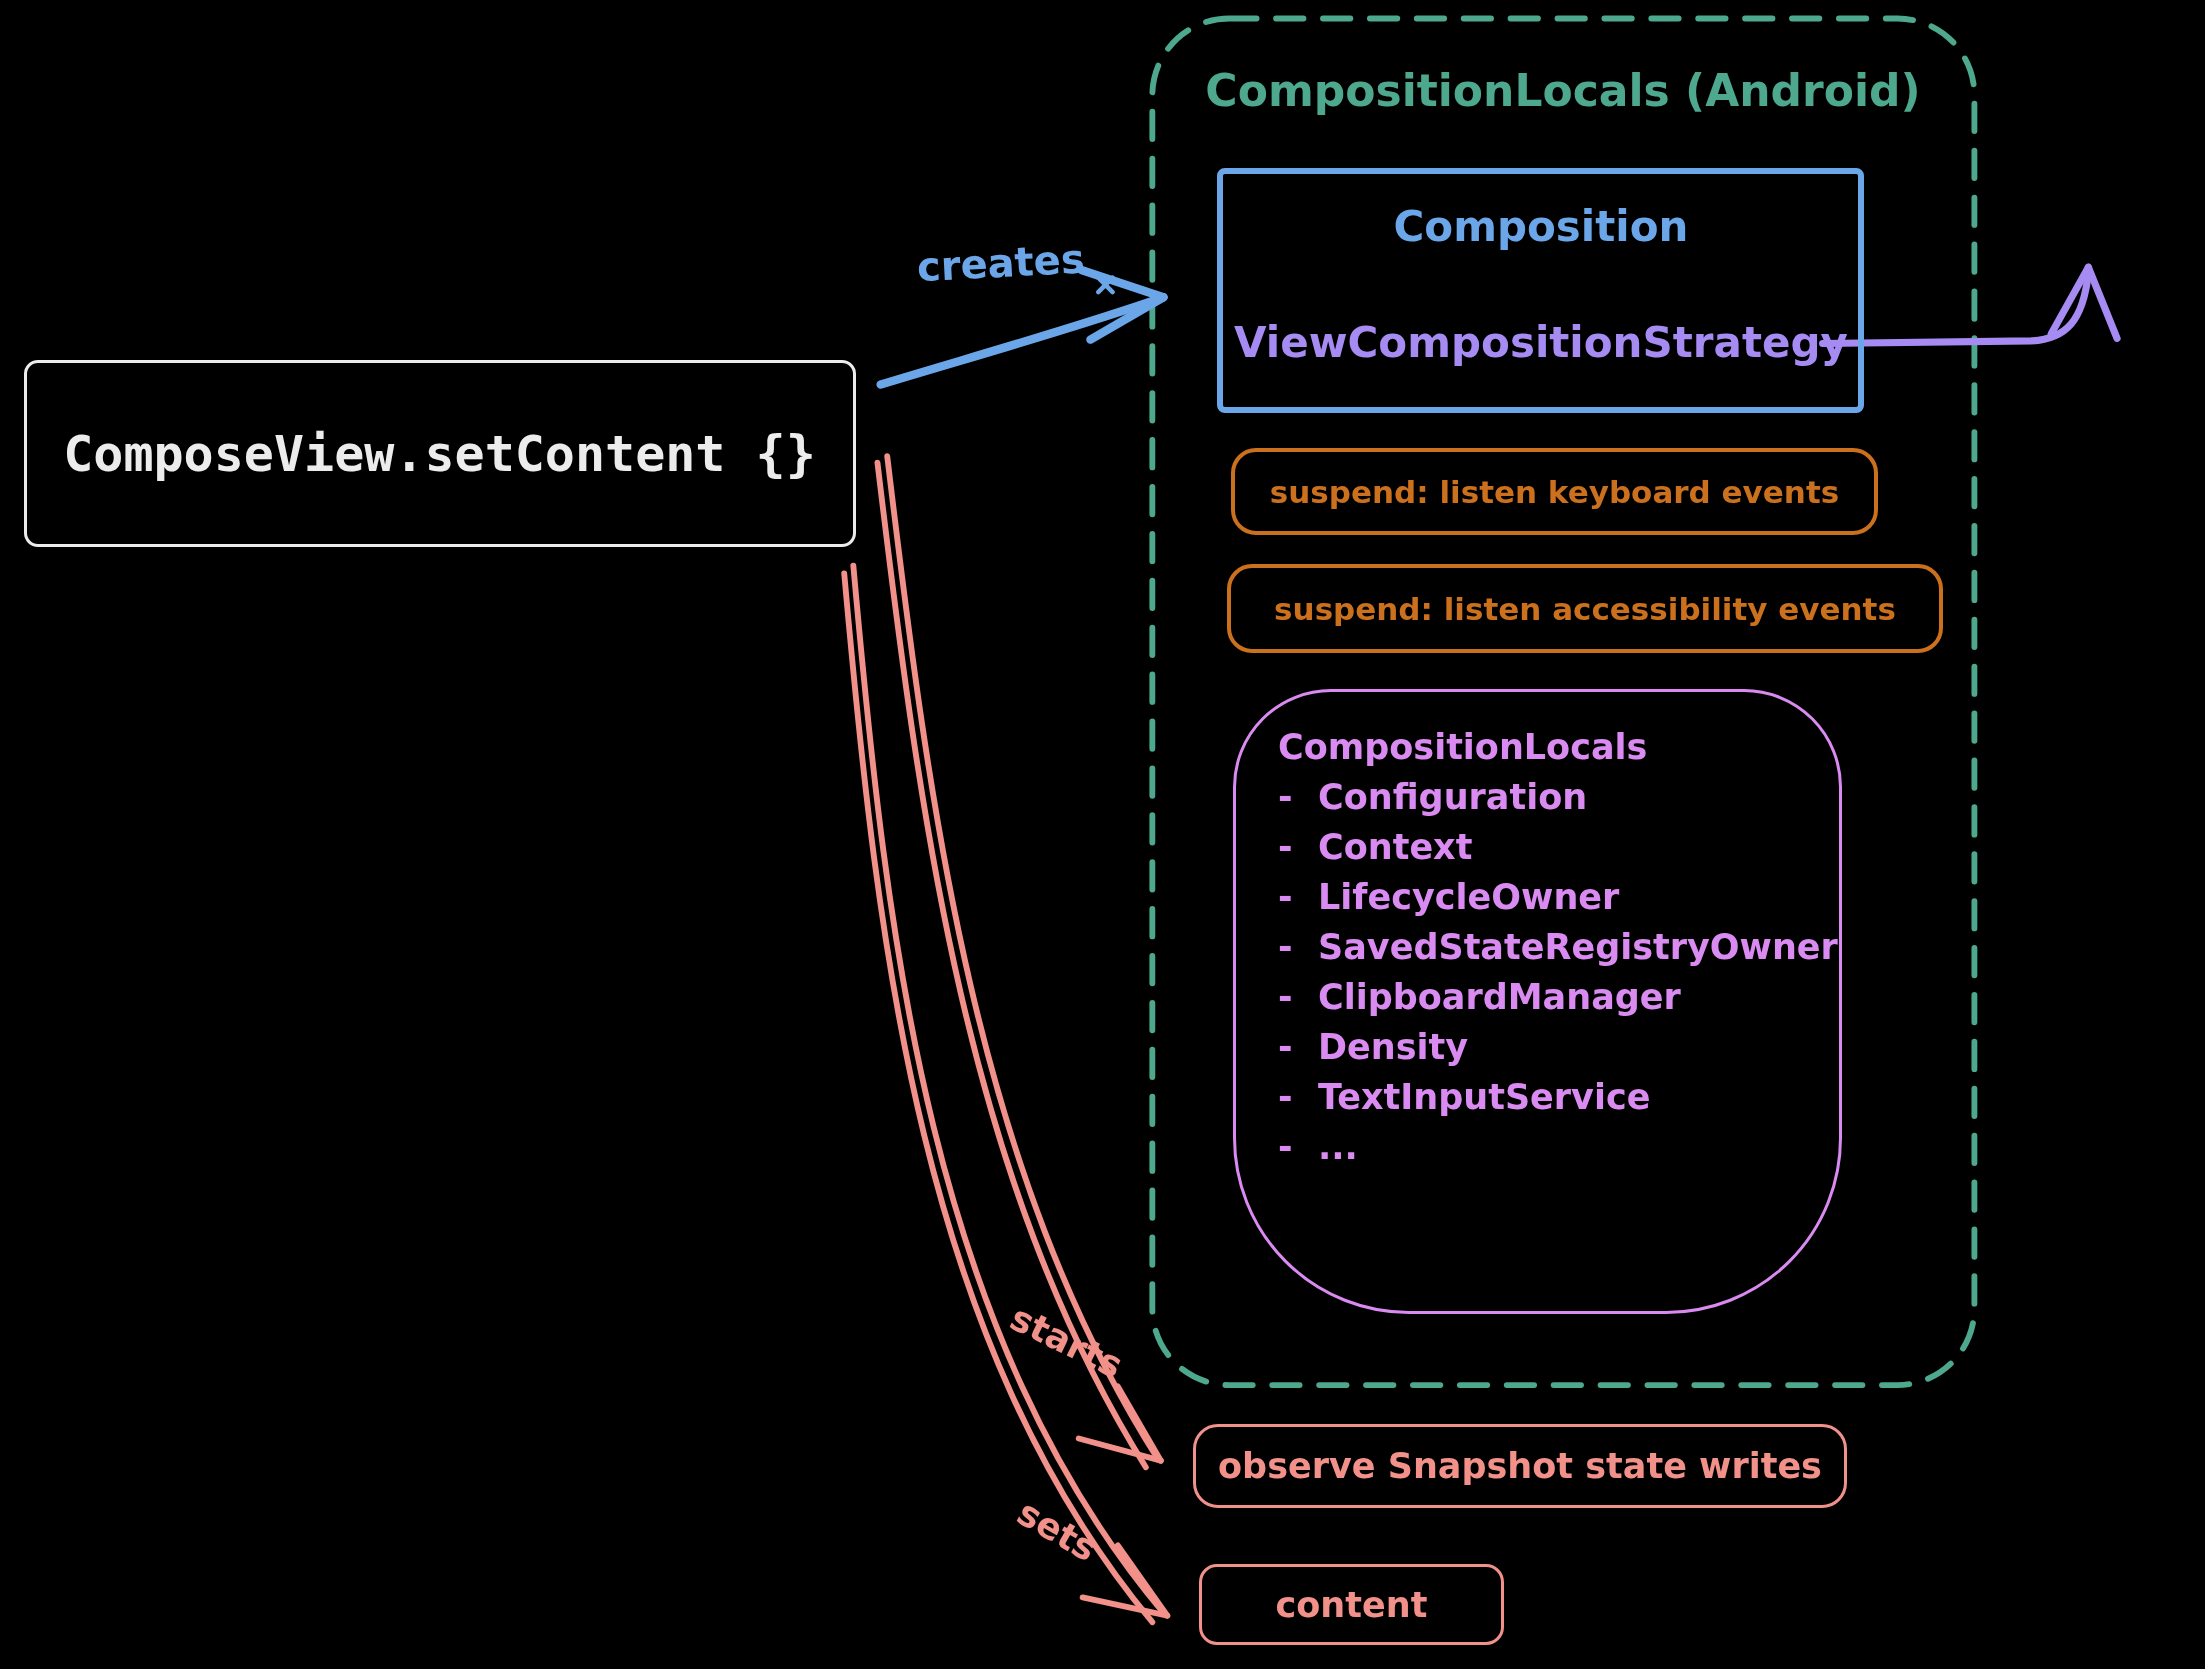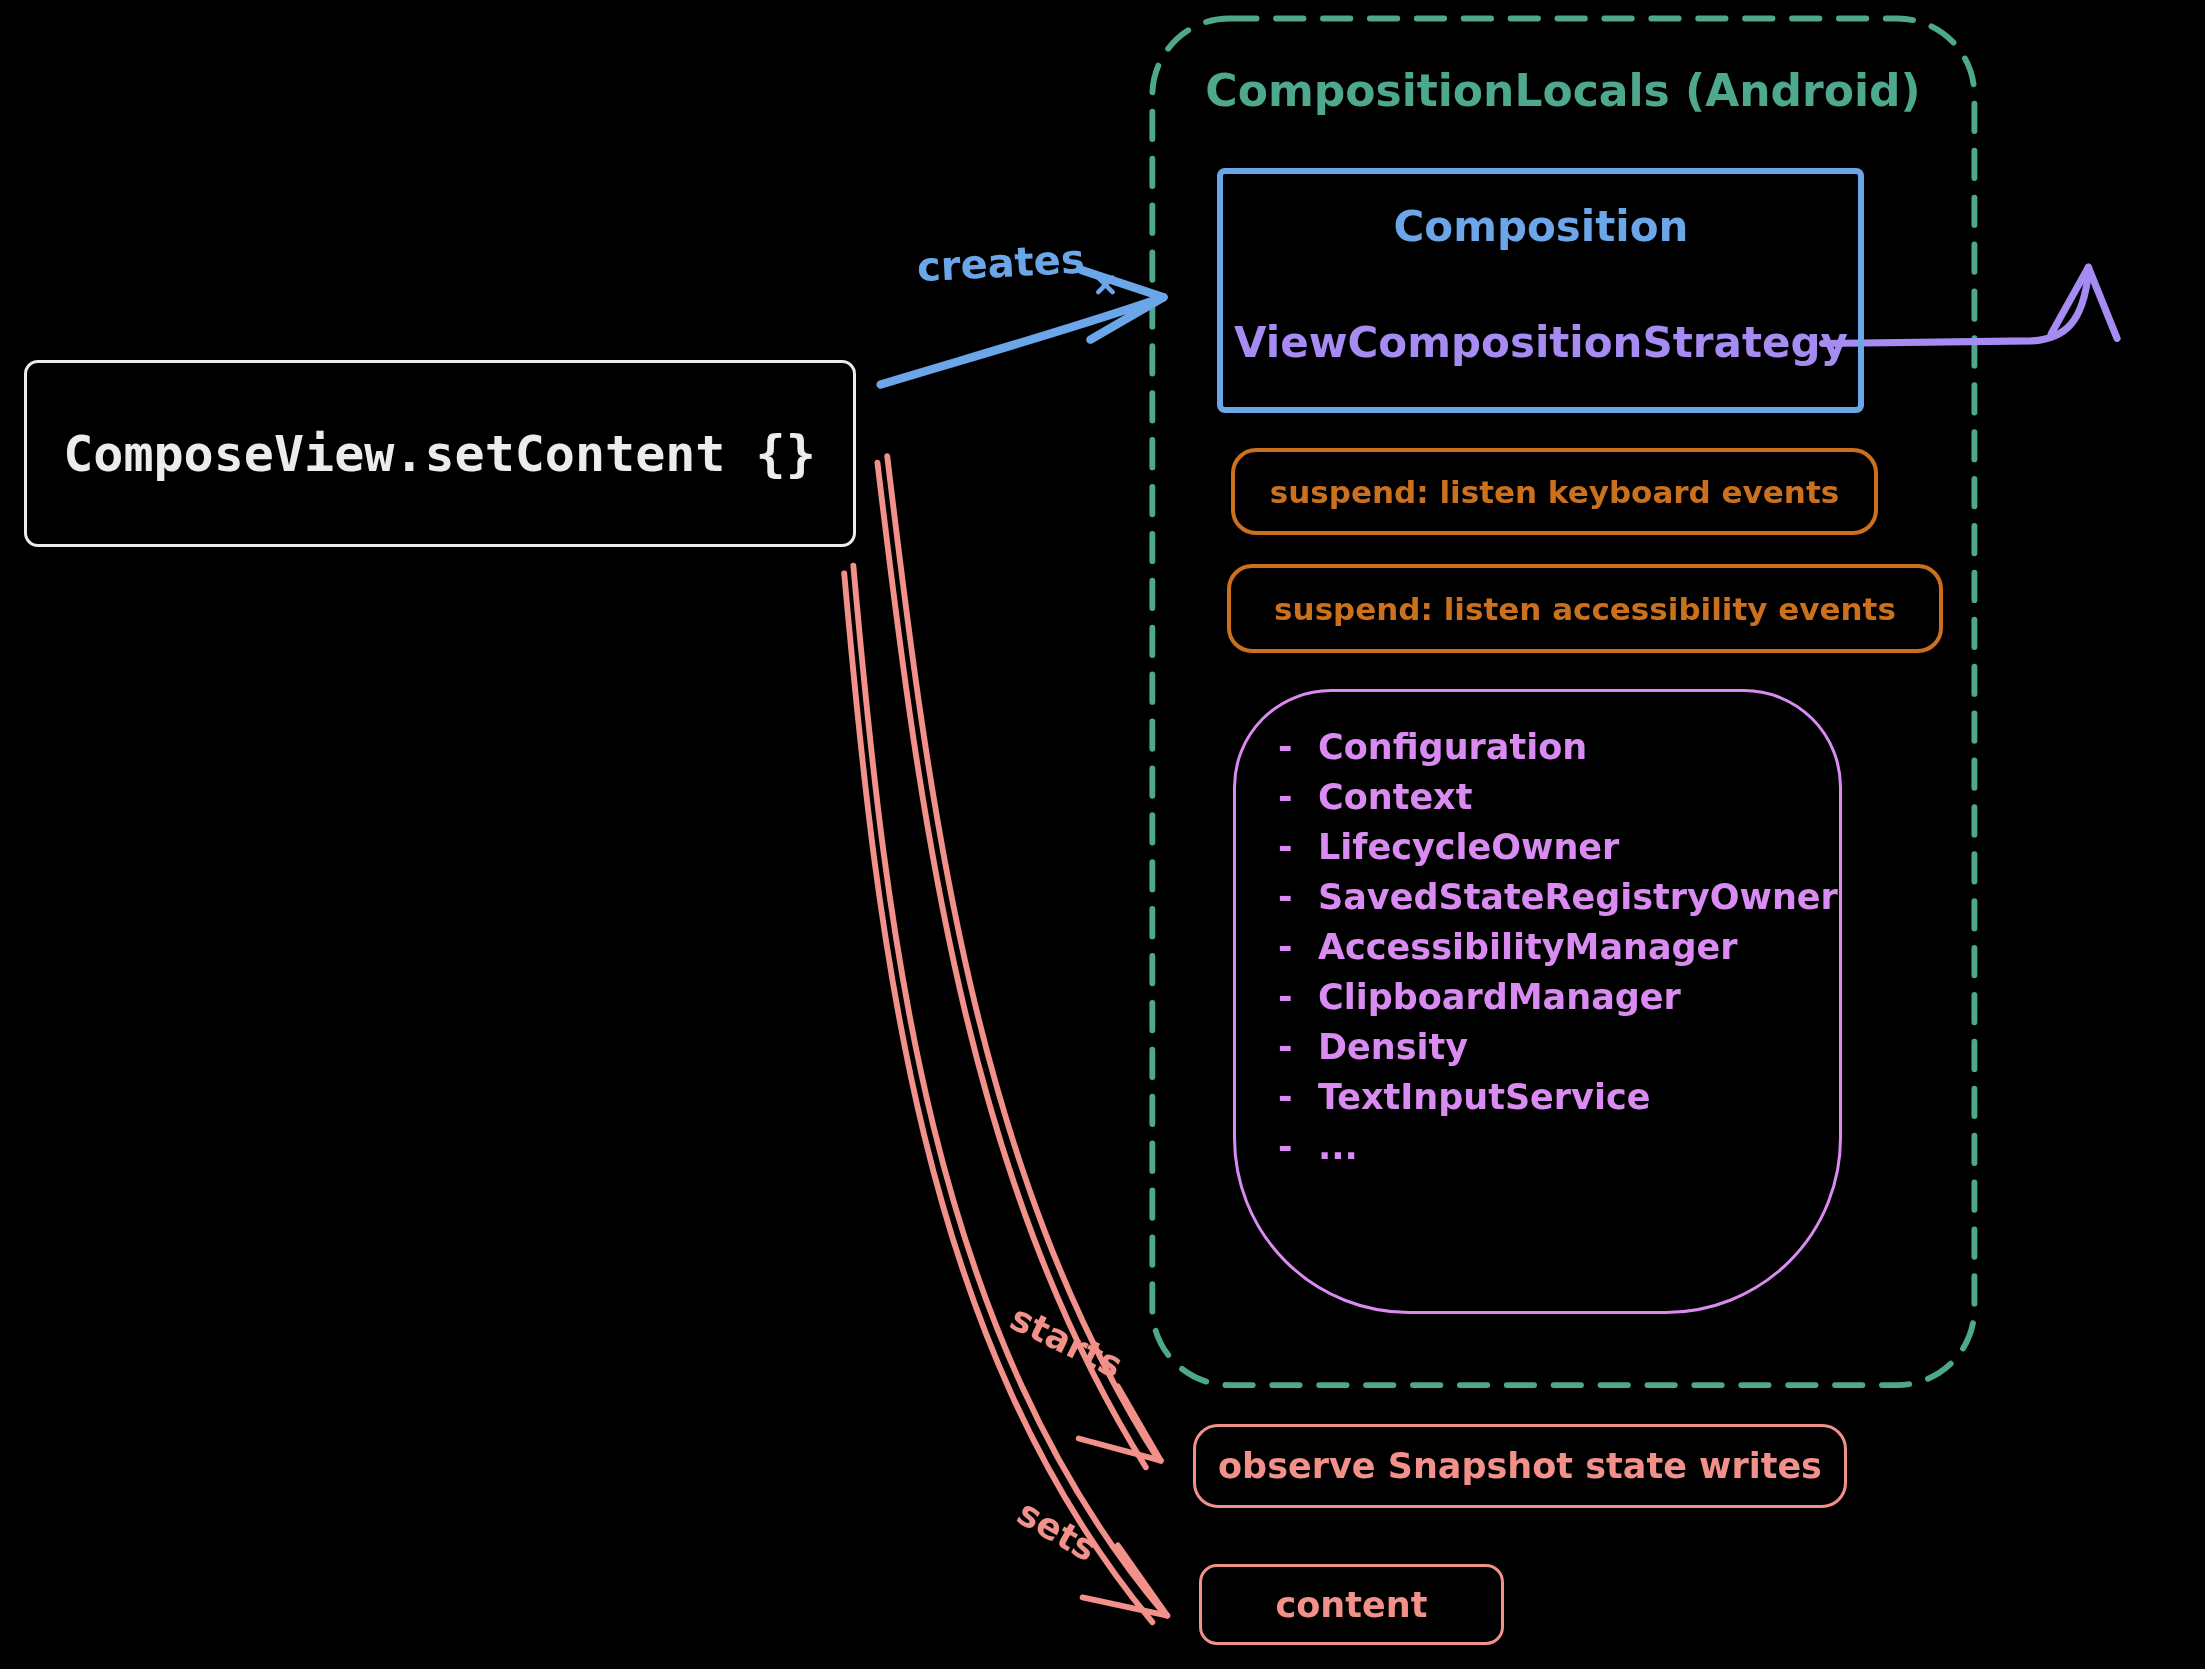--- a/index.html
+++ b/index.html
@@ -142,25 +142,25 @@
   <div class="abs center suspend-kb-box">
     <span class="hand orange-label">suspend: listen keyboard events</span>
   </div>
 
   <div class="abs center suspend-a11y-box">
     <span class="hand orange-label">suspend: listen accessibility events</span>
   </div>
 
   <div class="abs locals-box"></div>
   <div class="abs hand locals-list">
+    <span class="locals-row">CompositionLocals</span>
     <span class="locals-row"><span class="locals-bullet">-</span><span>Configuration</span></span>
     <span class="locals-row"><span class="locals-bullet">-</span><span>Context</span></span>
     <span class="locals-row"><span class="locals-bullet">-</span><span>LifecycleOwner</span></span>
     <span class="locals-row"><span class="locals-bullet">-</span><span>SavedStateRegistryOwner</span></span>
-    <span class="locals-row"><span class="locals-bullet">-</span><span>AccessibilityManager</span></span>
     <span class="locals-row"><span class="locals-bullet">-</span><span>ClipboardManager</span></span>
     <span class="locals-row"><span class="locals-bullet">-</span><span>Density</span></span>
     <span class="locals-row"><span class="locals-bullet">-</span><span>TextInputService</span></span>
     <span class="locals-row"><span class="locals-bullet">-</span><span>...</span></span>
   </div>
 
   <div class="abs center observe-box">
     <span class="hand salmon-label">observe Snapshot state writes</span>
   </div>
 

